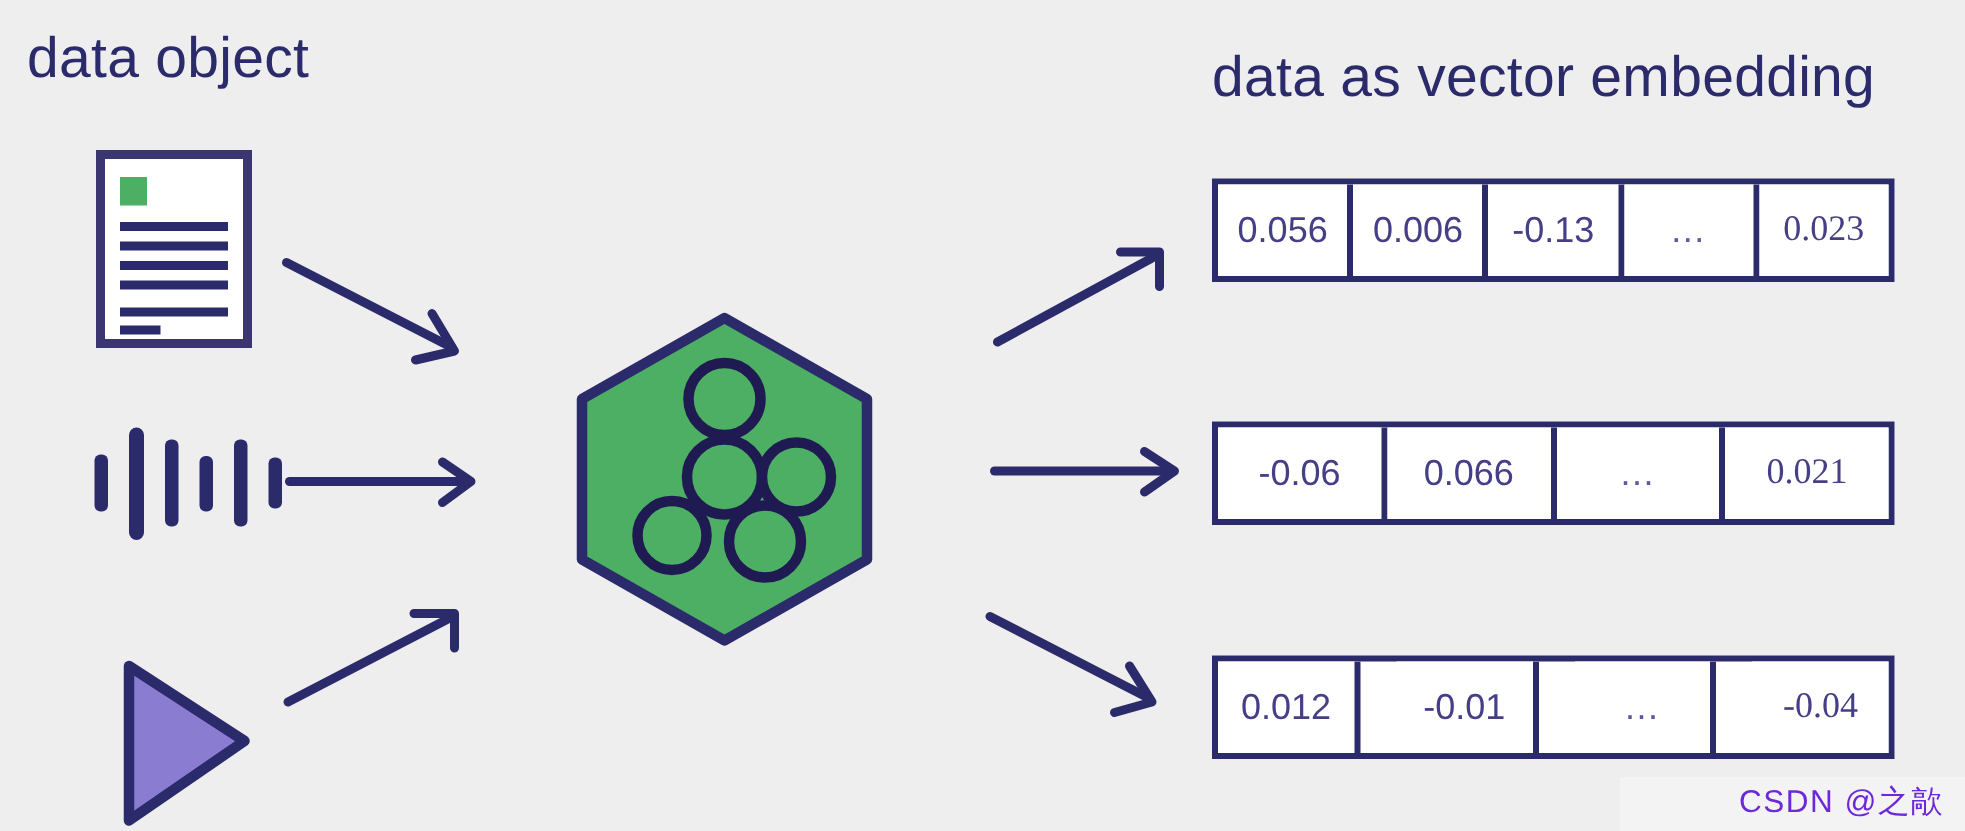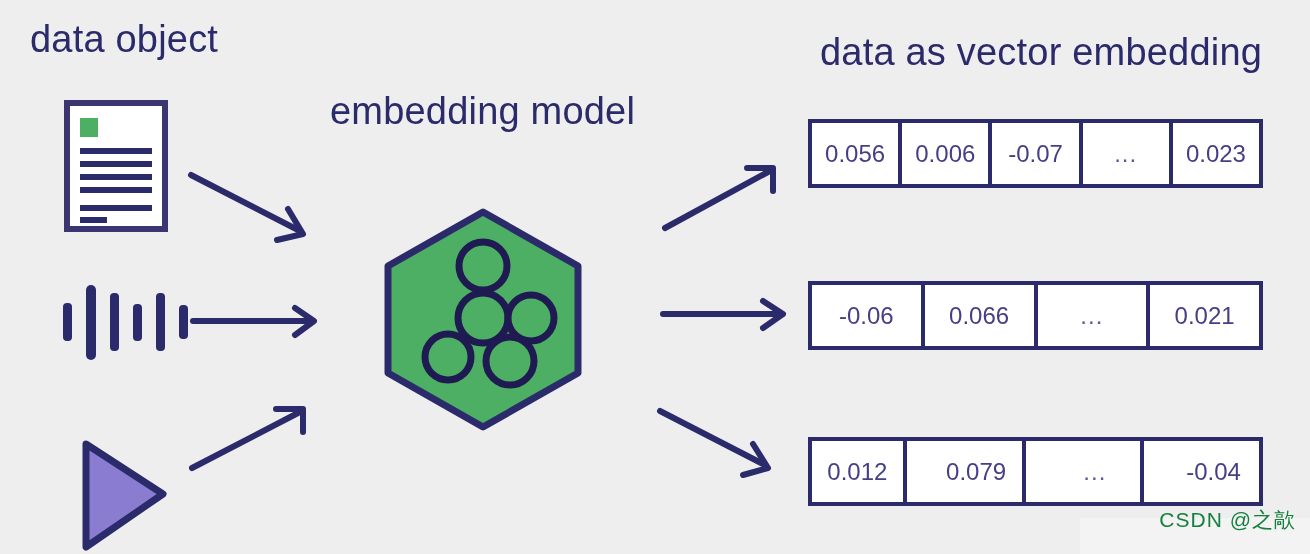--- a/index.html
+++ b/index.html
@@ -13,21 +13,21 @@
     font-family: "Liberation Sans", sans-serif;
     overflow: hidden;
     position: relative;
   }
   #stage {
     position: absolute;
     left: 0; top: 0;
     width: 1310px;
     height: 554px;
   }
-  .abs { position: absolute; margin-left: 12px; }
+  .abs { position: absolute; }
 
   
   .heading {
     color: #2b2a6b;
     font-size: 38px;
     font-weight: 400;
     letter-spacing: 0.2px;
     white-space: nowrap;
     line-height: 1;
   }
@@ -64,29 +64,29 @@
     display: flex;
     align-items: center;
     justify-content: center;
     color: #443f86;
     font-size: 24px;
     font-family: "Liberation Sans", sans-serif;
     border-right: 4px solid #2b2a6b;
     box-sizing: border-box;
     background: #ffffff;
   }
-  .vector-cell:last-child { border-right: none; }
+  .vector-cell:last-child { border-right: none; font-family: Liberation Serif, serif; }
   .vector-cell.ellipsis { color: #5d59a0; letter-spacing: 1px; }
 
   
   #watermark {
     position: absolute;
     right: 14px;
-    bottom: 20px;
-    color: #15803d;
+    bottom: 6px;
+    color: #6d28d9;
     font-size: 21px;
     font-family: "Liberation Sans", sans-serif;
     white-space: nowrap;
     letter-spacing: 1px;
   }
   #watermark-bar {
     position: absolute;
     right: 0;
     bottom: 0;
     width: 230px;
@@ -94,21 +94,20 @@
     background: #f3f3f3;
   }
 </style>
 </head>
 <body>
 
 <div id="stage">
 
   <div class="heading abs" id="title-data-object">data object</div>
 
-  <div class="heading abs" id="title-embedding-model">embedding model</div>
 
   <div class="heading abs" id="title-vector-embedding">data as vector embedding</div>
 
   <svg id="art" viewBox="0 0 1310 554" xmlns="http://www.w3.org/2000/svg">
 
     <g>
       <rect x="67" y="103" width="98" height="126" fill="#ffffff" stroke="#3b3570" stroke-width="6"></rect>
       <rect x="80" y="118" width="18" height="19" fill="#4caf63"></rect>
       <rect x="80" y="148" width="72" height="6" fill="#2b2a6b"></rect>
       <rect x="80" y="161" width="72" height="6" fill="#2b2a6b"></rect>
@@ -174,35 +173,35 @@
       <g>
         <line x1="660" y1="411" x2="765" y2="465"></line>
         <polyline points="753,444 768,468 743,475"></polyline>
       </g>
     </g>
   </svg>
 
   <div class="vector-row" id="vector-row-0">
     <div class="vector-cell">0.056</div>
     <div class="vector-cell">0.006</div>
-    <div class="vector-cell">-0.07</div>
+    <div class="vector-cell">-0.13</div>
     <div class="vector-cell ellipsis">...</div>
     <div class="vector-cell">0.023</div>
   </div>
 
   <div class="vector-row" id="vector-row-1">
     <div class="vector-cell">-0.06</div>
     <div class="vector-cell">0.066</div>
     <div class="vector-cell ellipsis">...</div>
     <div class="vector-cell">0.021</div>
   </div>
 
   <div class="vector-row" id="vector-row-2">
     <div class="vector-cell">0.012</div>
-    <div class="vector-cell">0.079</div>
+    <div class="vector-cell">-0.01</div>
     <div class="vector-cell ellipsis">...</div>
     <div class="vector-cell">-0.04</div>
   </div>
 
   <div id="watermark-bar"></div>
   <div id="watermark">CSDN @之歊</div>
 
 </div>
 
 </body></html>

